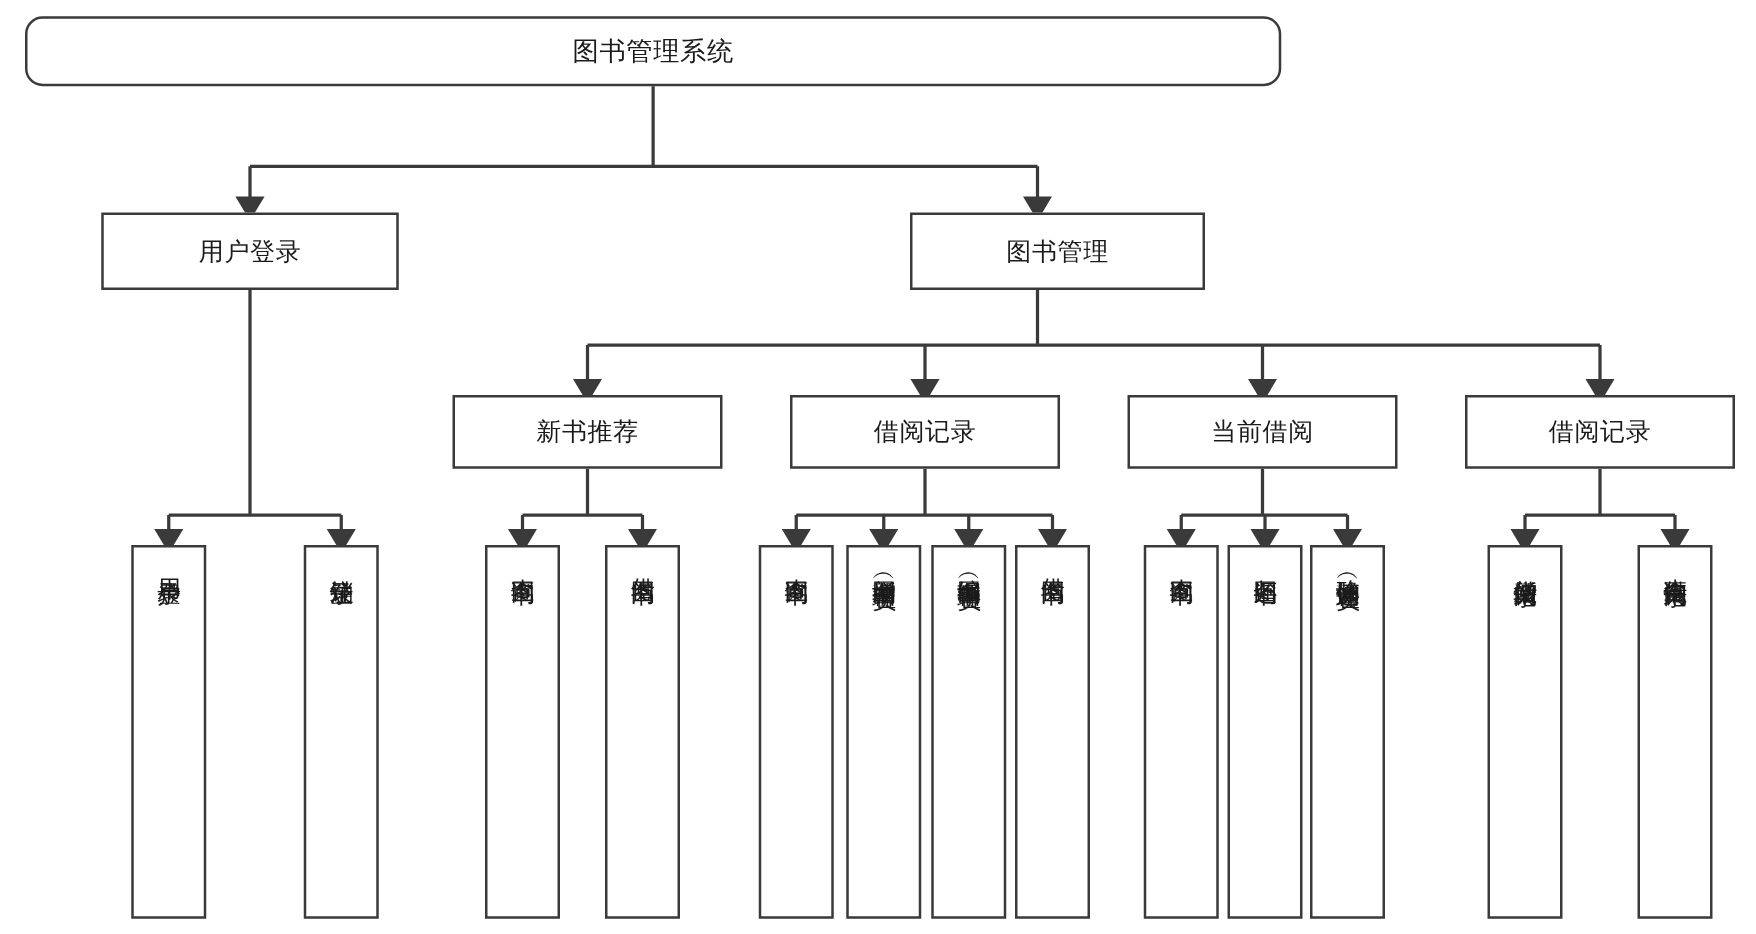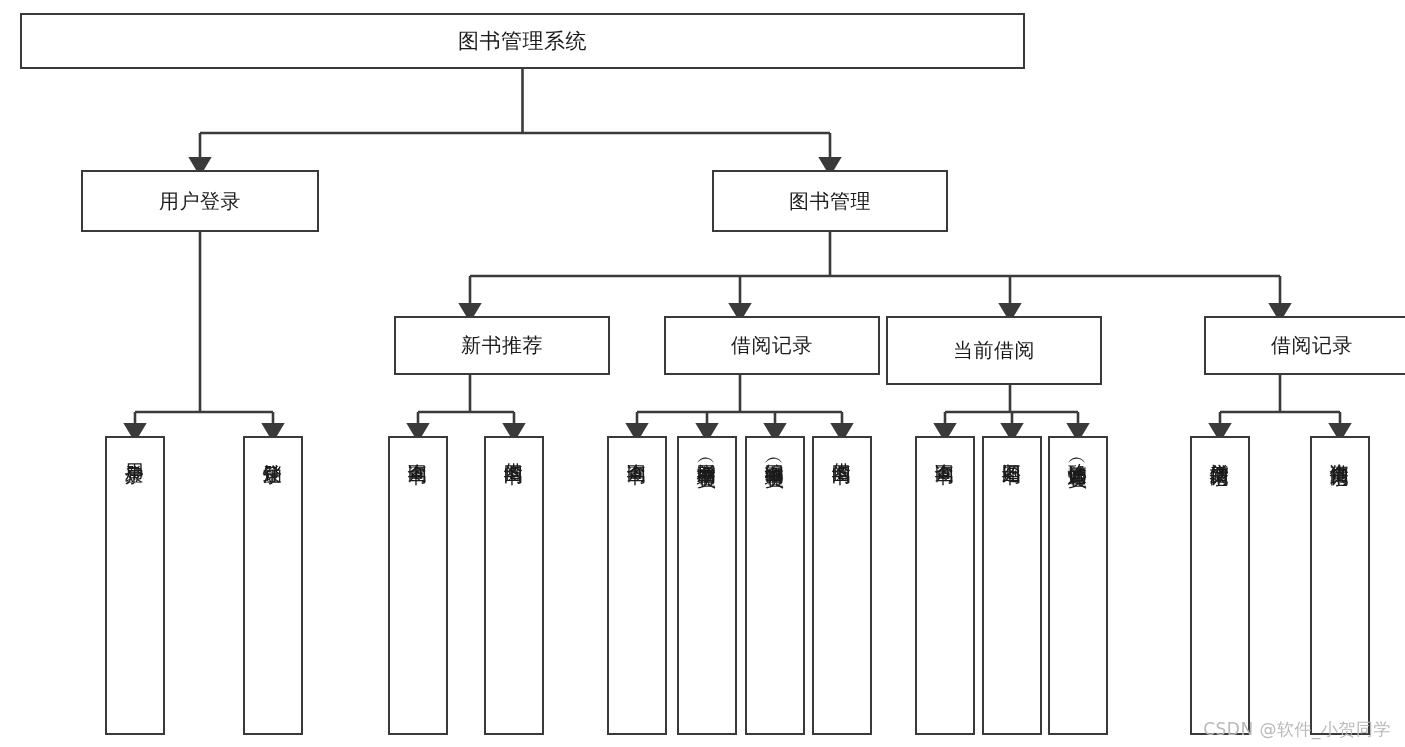--- a/index.html
+++ b/index.html
@@ -35,29 +35,29 @@
     display: flex;
     align-items: center;
     justify-content: center;
     color: #1b1b1b;
     text-align: center;
     z-index: 2;
   }
   .node-root {
     font-size: 21px;
     letter-spacing: 0.5px;
+    border-radius: 14px;
   }
   .node-level2 {
     font-size: 20px;
     letter-spacing: 0.5px;
   }
   .node-level3 {
     font-size: 20px;
     letter-spacing: 0.5px;
-    margin-left: 32px;
   }
   .node-leaf {
     font-size: 19px;
     writing-mode: vertical-rl;
     text-orientation: upright;
     padding: 10px 0;
     line-height: 1.18;
     letter-spacing: 1px;
     justify-content: flex-start;
     align-items: center;
@@ -127,30 +127,30 @@
       </g>
   </svg>
 
   <div id="nodes-layer">
       <div class="node node-root" style="left: 20px; top: 13px; width: 1005px; height: 56px;">
         <span class="box-text">图书管理系统</span>
       </div>
       <div class="node node-level2" style="left: 81px; top: 170px; width: 238px; height: 62px;">
         <span class="box-text">用户登录</span>
       </div>
-      <div class="node node-level2" style="left: 712px; top: 170px; width: 236px; height: 62px;">
+      <div class="node node-level2" style="left: 728px; top: 170px; width: 236px; height: 62px;">
         <span class="box-text">图书管理</span>
       </div>
       <div class="node node-level3" style="left: 362px; top: 316px; width: 216px; height: 59px;">
         <span class="box-text">新书推荐</span>
       </div>
       <div class="node node-level3" style="left: 632px; top: 316px; width: 216px; height: 59px;">
         <span class="box-text">借阅记录</span>
       </div>
-      <div class="node node-level3" style="left: 854px; top: 316px; width: 216px; height: 69px; justify-content: center;">
+      <div class="node node-level3" style="left: 902px; top: 316px; width: 216px; height: 59px; justify-content: center;">
         <span class="box-text">当前借阅</span>
       </div>
       <div class="node node-level3" style="left: 1172px; top: 316px; width: 216px; height: 59px; text-align: center;">
         <span class="box-text">借阅记录</span>
       </div>
       <div class="node node-leaf" style="left: 105px; top: 436px; width: 60px; height: 299px;">
         <span class="leaf-text">用户登录</span>
       </div>
       <div class="node node-leaf" style="left: 243px; top: 436px; width: 60px; height: 299px;">
         <span class="leaf-text">注销登录</span>
@@ -183,14 +183,13 @@
         <span class="leaf-text">确认归还（管理员）</span>
       </div>
       <div class="node node-leaf" style="left: 1190px; top: 436px; width: 60px; height: 299px;">
         <span class="leaf-text">新增借阅记录</span>
       </div>
       <div class="node node-leaf" style="left: 1310px; top: 436px; width: 60px; height: 299px;">
         <span class="leaf-text">查询借阅记录</span>
       </div>
     </div>
 
-  <div class="watermark">CSDN @软件_小贺同学</div>
 </div>
 
 </body></html>

